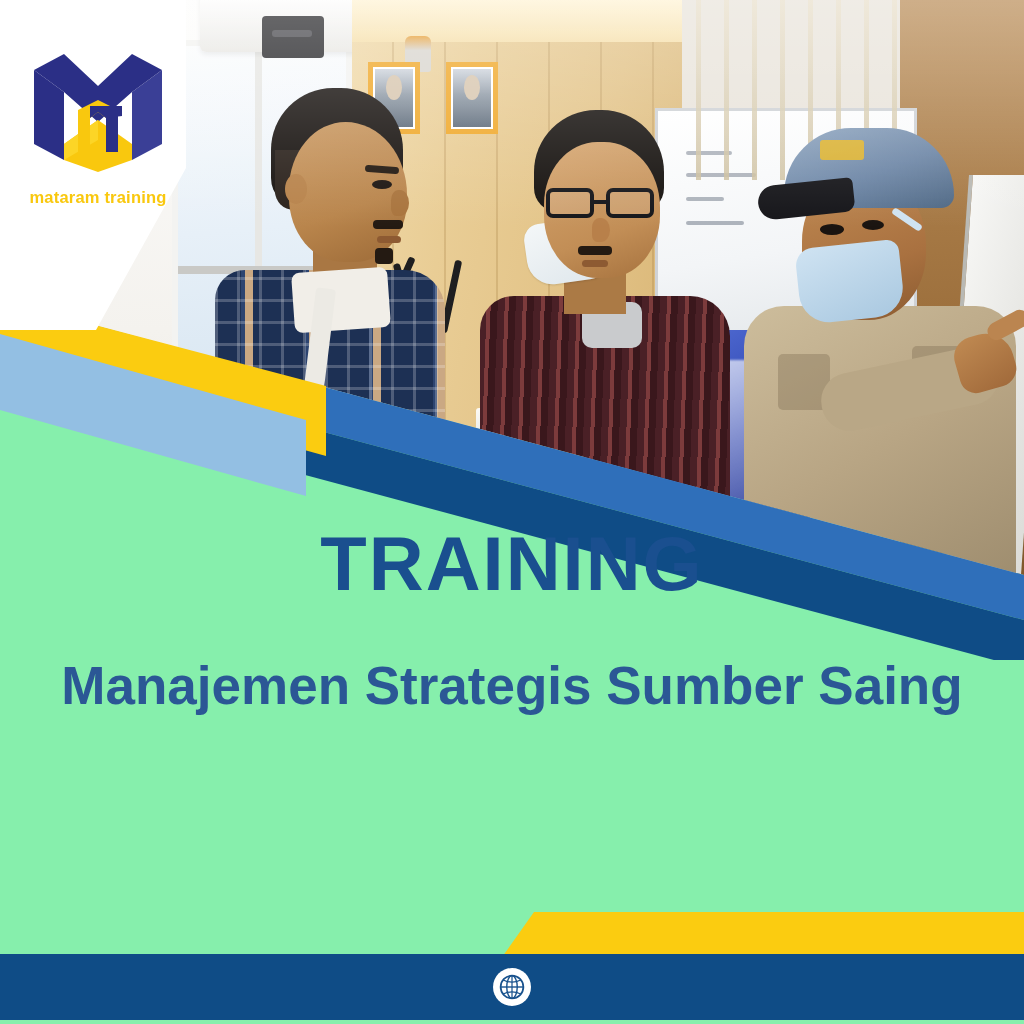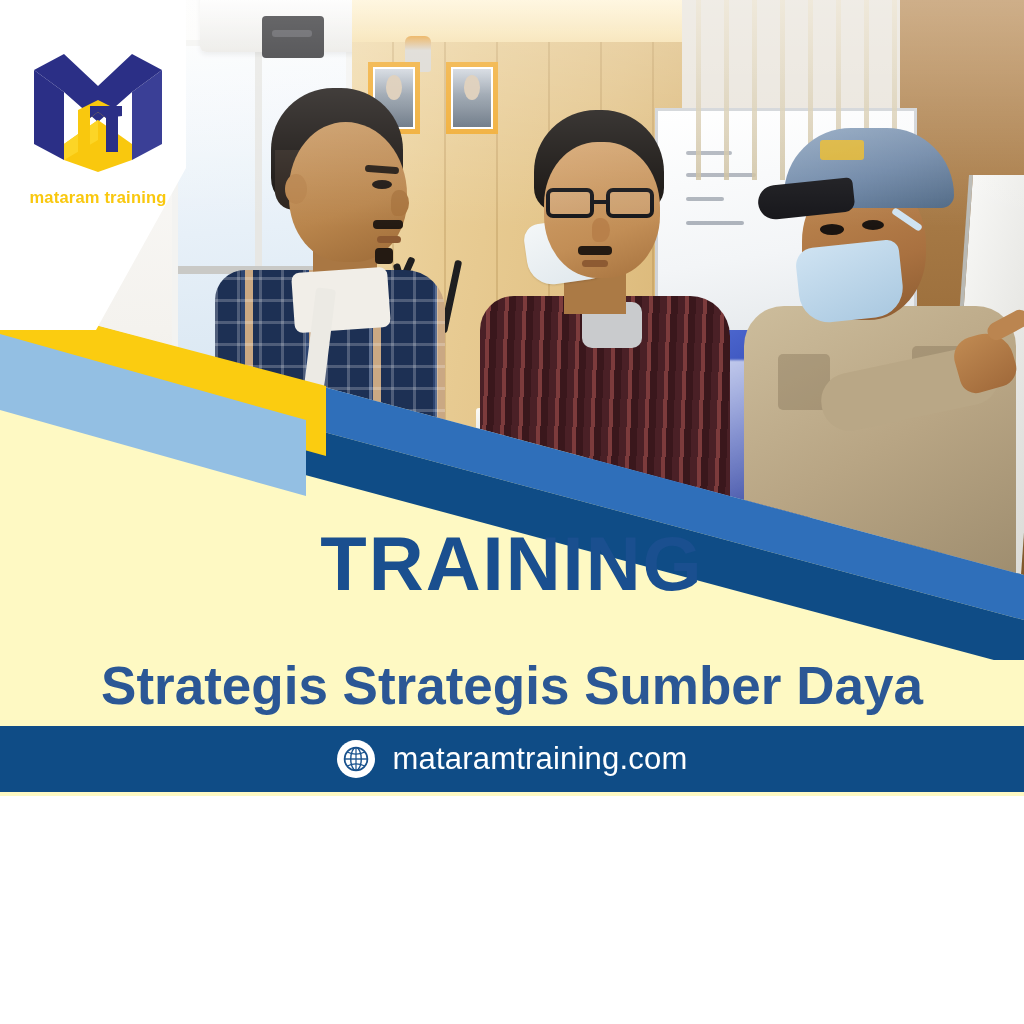--- a/index.html
+++ b/index.html
@@ -6,22 +6,22 @@
   html,body { background:#ffffff; }
   body {
     width:1024px; height:1024px;
     font-family:"Liberation Sans", sans-serif;
     overflow:hidden;
   }
 
   
   .poster {
     position:relative;
-    width:1024px; height:796px;
-    background:#fef9c3;
+    width:1024px; height:1024px;
+    background:#86efac;
     overflow:hidden;
   }
 
   
   .photo-wrap {
     position:absolute; left:0; top:0; width:1024px; height:600px;
     
     clip-path:polygon(0 0, 1024px 0, 1024px 100%, 1024px 575px, 0 300px);
     overflow:hidden;
   }
@@ -444,32 +444,31 @@
           <rect x="78" y="66" width="12" height="38" fill="#2b2f86"></rect>
         </svg>
       </div>
       <div class="logo-word">mataram training</div>
     </div>
   </div>
 
   <div class="headline">TRAINING</div>
 
   <div class="subhead">
-    <span class="l">Strategis Strategis Sumber Daya</span>
+    <span class="l">Manajemen Strategis Sumber Saing</span>
   </div>
 
   <div class="yellow-slab"></div>
 
   <div class="footer">
     <span class="globe-badge">
       <svg viewBox="0 0 32 32" width="28" height="28" aria-hidden="true">
         <circle cx="16" cy="16" r="13" fill="none" stroke="#19528d" stroke-width="2"></circle>
         <ellipse cx="16" cy="16" rx="6" ry="13" fill="none" stroke="#19528d" stroke-width="1.6"></ellipse>
         <line x1="3" y1="16" x2="29" y2="16" stroke="#19528d" stroke-width="1.6"></line>
         <path d="M6 8 Q16 13 26 8" fill="none" stroke="#19528d" stroke-width="1.4"></path>
         <path d="M6 24 Q16 19 26 24" fill="none" stroke="#19528d" stroke-width="1.4"></path>
         <line x1="16" y1="3" x2="16" y2="29" stroke="#19528d" stroke-width="1.4"></line>
       </svg>
     </span>
-    <span class="footer-url">mataramtraining.com</span>
   </div>
 
 </div>
 
 </body></html>

